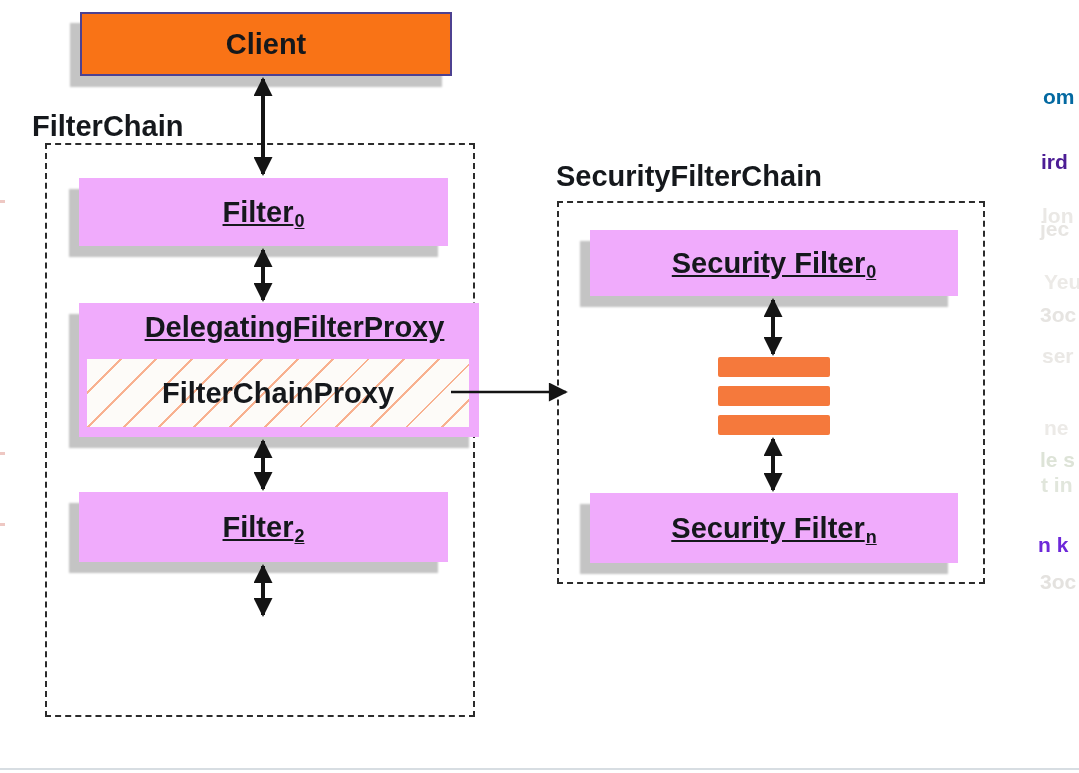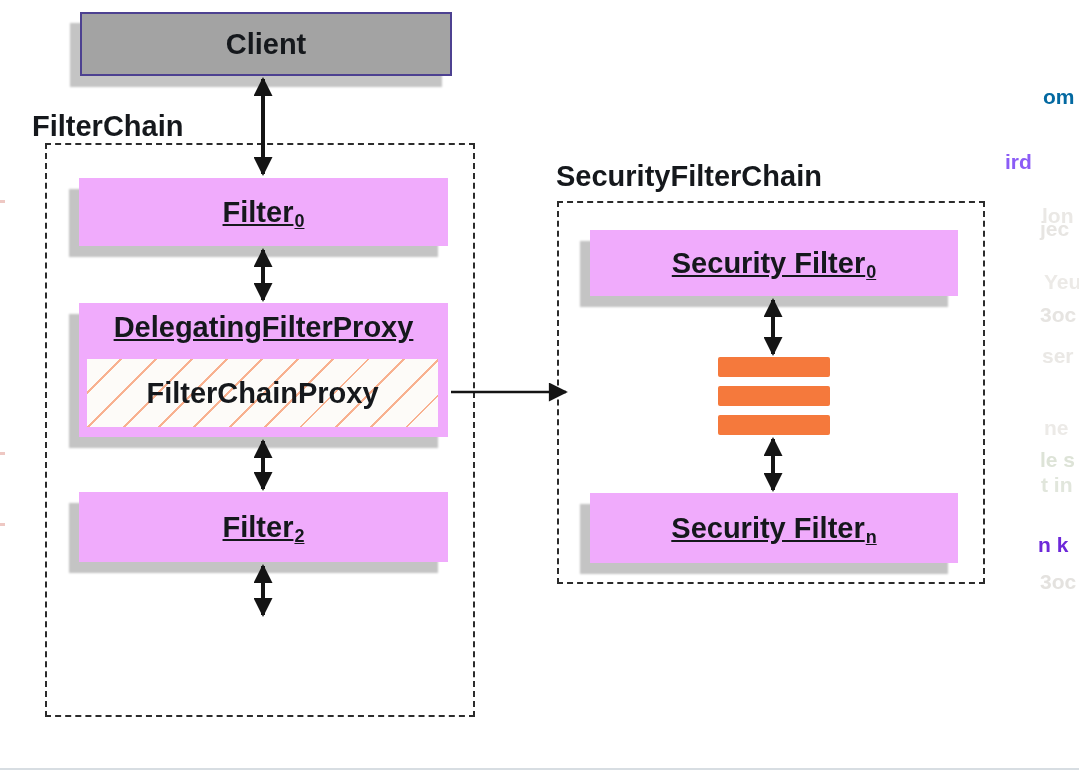--- a/index.html
+++ b/index.html
@@ -12,21 +12,21 @@
     color:#15181c;
   }
   .node {
     position:absolute;
     display:flex; align-items:center; justify-content:center;
     font-weight:700; font-size:29px; color:#15181c;
     box-shadow:-10px 11px 2px #c4c4c4;
   }
   .orange { background:#f0abfc;text-decoration:underline; }
   .client {
-    background:#a3a3a3;
+    background:#f97316;
     border:2.5px solid #4d4191;
   }
   .sub {
     font-size:18px; font-weight:700;
     transform:translateY(9px);
     margin-left:1px;
   }
   .chain-title {
     position:absolute;
     font-weight:700; font-size:29px; color:#15181c;
@@ -71,21 +71,21 @@
     background:#d7dde2;
   }
 </style>
 </head>
 <body>
 
 <div class="canvas">
 
   <div>
     <span class="fragment" style="left:1043px; top:85px;  color:#0369a1;">om</span>
-    <span class="fragment" style="left:1005px; top:150px; color:#8b5cf6;text-align:center;">ird</span>
+    <span class="fragment" style="left:1041px; top:150px; color:#4c1d95;text-align:center;">ird</span>
     <span class="fragment" style="left:1040px; top:180px; color:#e7e5e2;margin-top:37px;">jec</span>
     <span class="fragment" style="left:1042px; top:204px; color:#eae8e5;">lon</span>
     <span class="fragment" style="left:1044px; top:270px; color:#eceae7;">Yeu</span>
     <span class="fragment" style="left:1040px; top:303px; color:#e6e4e1;">3oc</span>
     <span class="fragment" style="left:1042px; top:328px; color:#eae8e5;margin-top:16px;">ser</span>
     <span class="fragment" style="left:1044px; top:416px; color:#eceae7;">ne</span>
     <span class="fragment" style="left:1040px; top:448px; color:#dde3d7;">le s</span>
     <span class="fragment" style="left:1041px; top:473px; color:#e1e6dc;">t in</span>
     <span class="fragment" style="left:1038px; top:533px; color:#6d28d9;">n k</span>
     <span class="fragment" style="left:1040px; top:570px; color:#e4e2df;">3oc</span>
@@ -99,21 +99,21 @@
   </div>
 
   <div class="chain-title" style="left:32px; top:110px;">FilterChain</div>
   <div class="boundary" style="left:45px; top:143px; width:426px; height:570px;"></div>
 
   <div class="node orange" style="left:79px; top:178px; width:369px; height:68px;">
     <span>Filter</span>
       <span class="sub">0</span>
   </div>
 
-  <div class="node orange dfp" style="left:79px; top:303px; width:369px; height:134px;">
+  <div class="node orange dfp" style="left:79px; top:303px; width:369px; height:134px;padding-left:31px;">
     <span class="dfp-title">DelegatingFilterProxy</span>
     <div class="inner-proxy">
       <span>FilterChainProxy</span>
     </div>
   </div>
 
   <div class="node orange" style="left:79px; top:492px; width:369px; height:70px;">
     <span>Filter</span>
       <span class="sub">2</span>
   </div>

